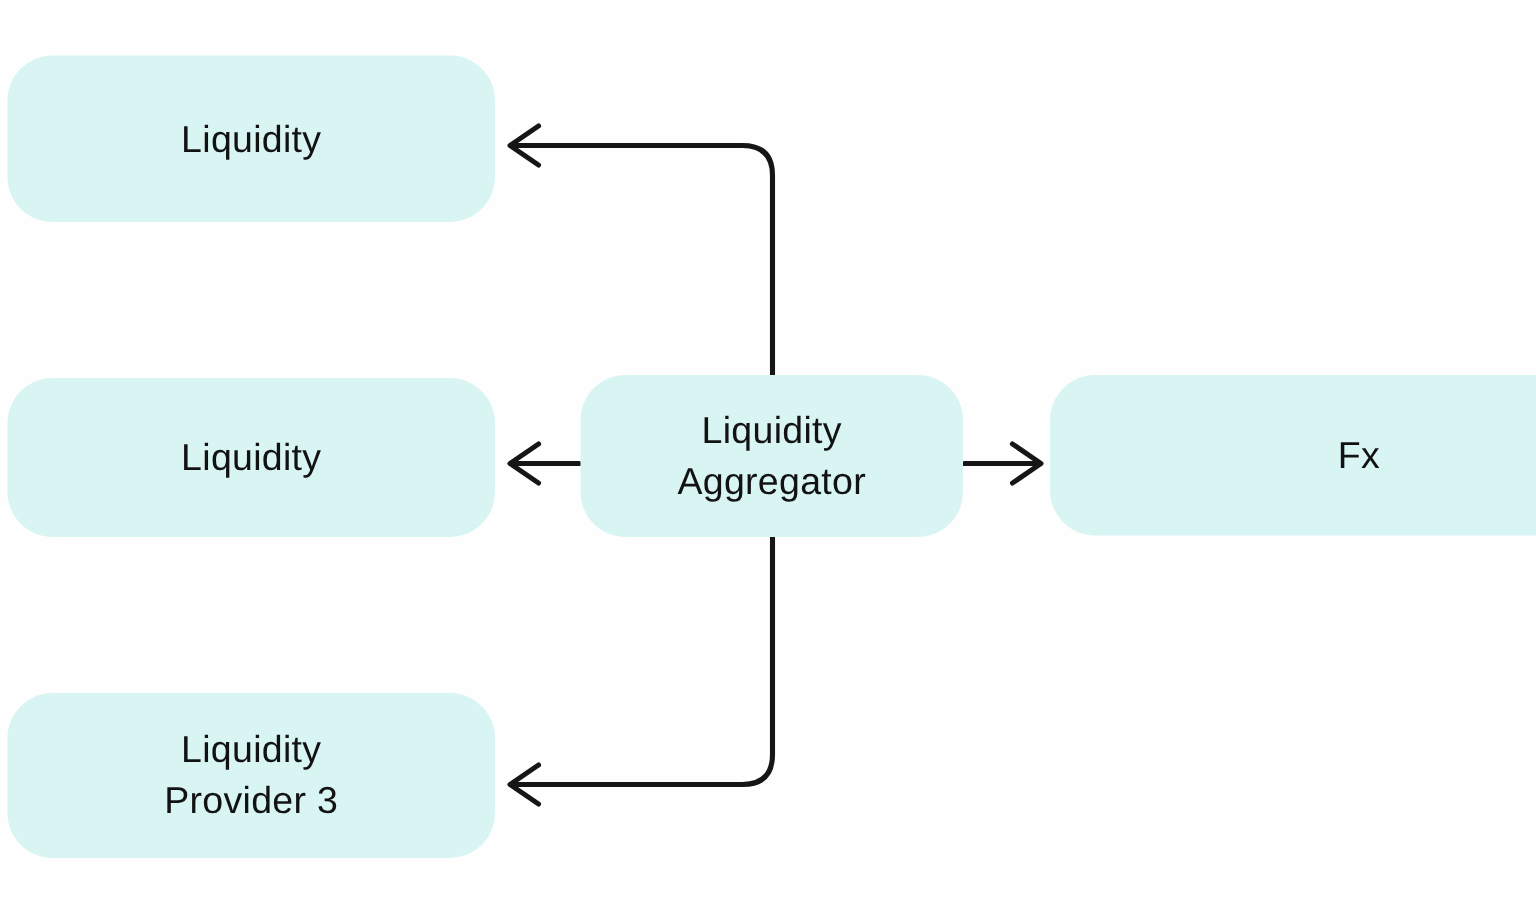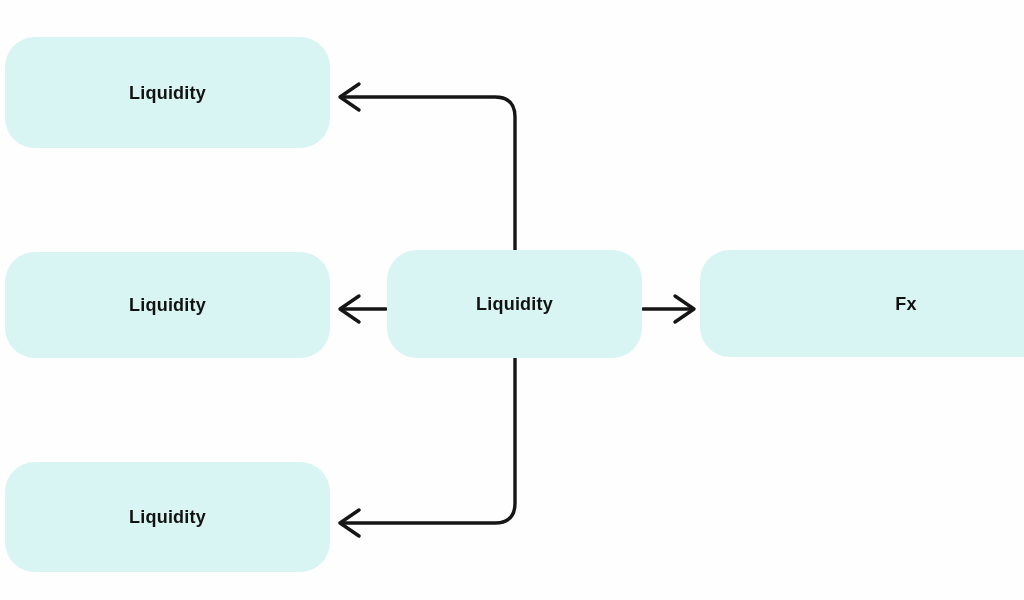--- a/index.html
+++ b/index.html
@@ -33,22 +33,22 @@
   .node {
     position: absolute;
     background: #d8f5f4;
     border-radius: 30px;
     display: flex;
     align-items: center;
     justify-content: center;
     text-align: center;
   }
   .node-label {
-    font-weight: bold;
-    font-size: 18px;
+    font-weight: normal;
+    font-size: 25px;
     line-height: 34px;
     color: #121212;
     letter-spacing: 0.2px;
   }
   .node-label span {
     display: block;
   }
   .node-label span:empty {
     display: none;
   }
@@ -85,26 +85,28 @@
 
   <div class="node" style="left:5px; top:252px; width:325px; height:106px;">
     <div class="node-label">
       <span>Liquidity</span>
     </div>
   </div>
 
   <div class="node" style="left:5px; top:462px; width:325px; height:110px;">
     <div class="node-label">
       <span>Liquidity</span>
+      <span>Provider 3</span>
     </div>
   </div>
 
   <div class="node" style="left:387px; top:250px; width:255px; height:108px;">
     <div class="node-label">
       <span>Liquidity</span>
+      <span>Aggregator</span>
     </div>
   </div>
 
   <div class="node" style="left:700px; top:250px; width:318px; height:107px;padding-left:47px;">
     <div class="node-label">
       <span>Fx</span>
 
     </div>
   </div>
 

